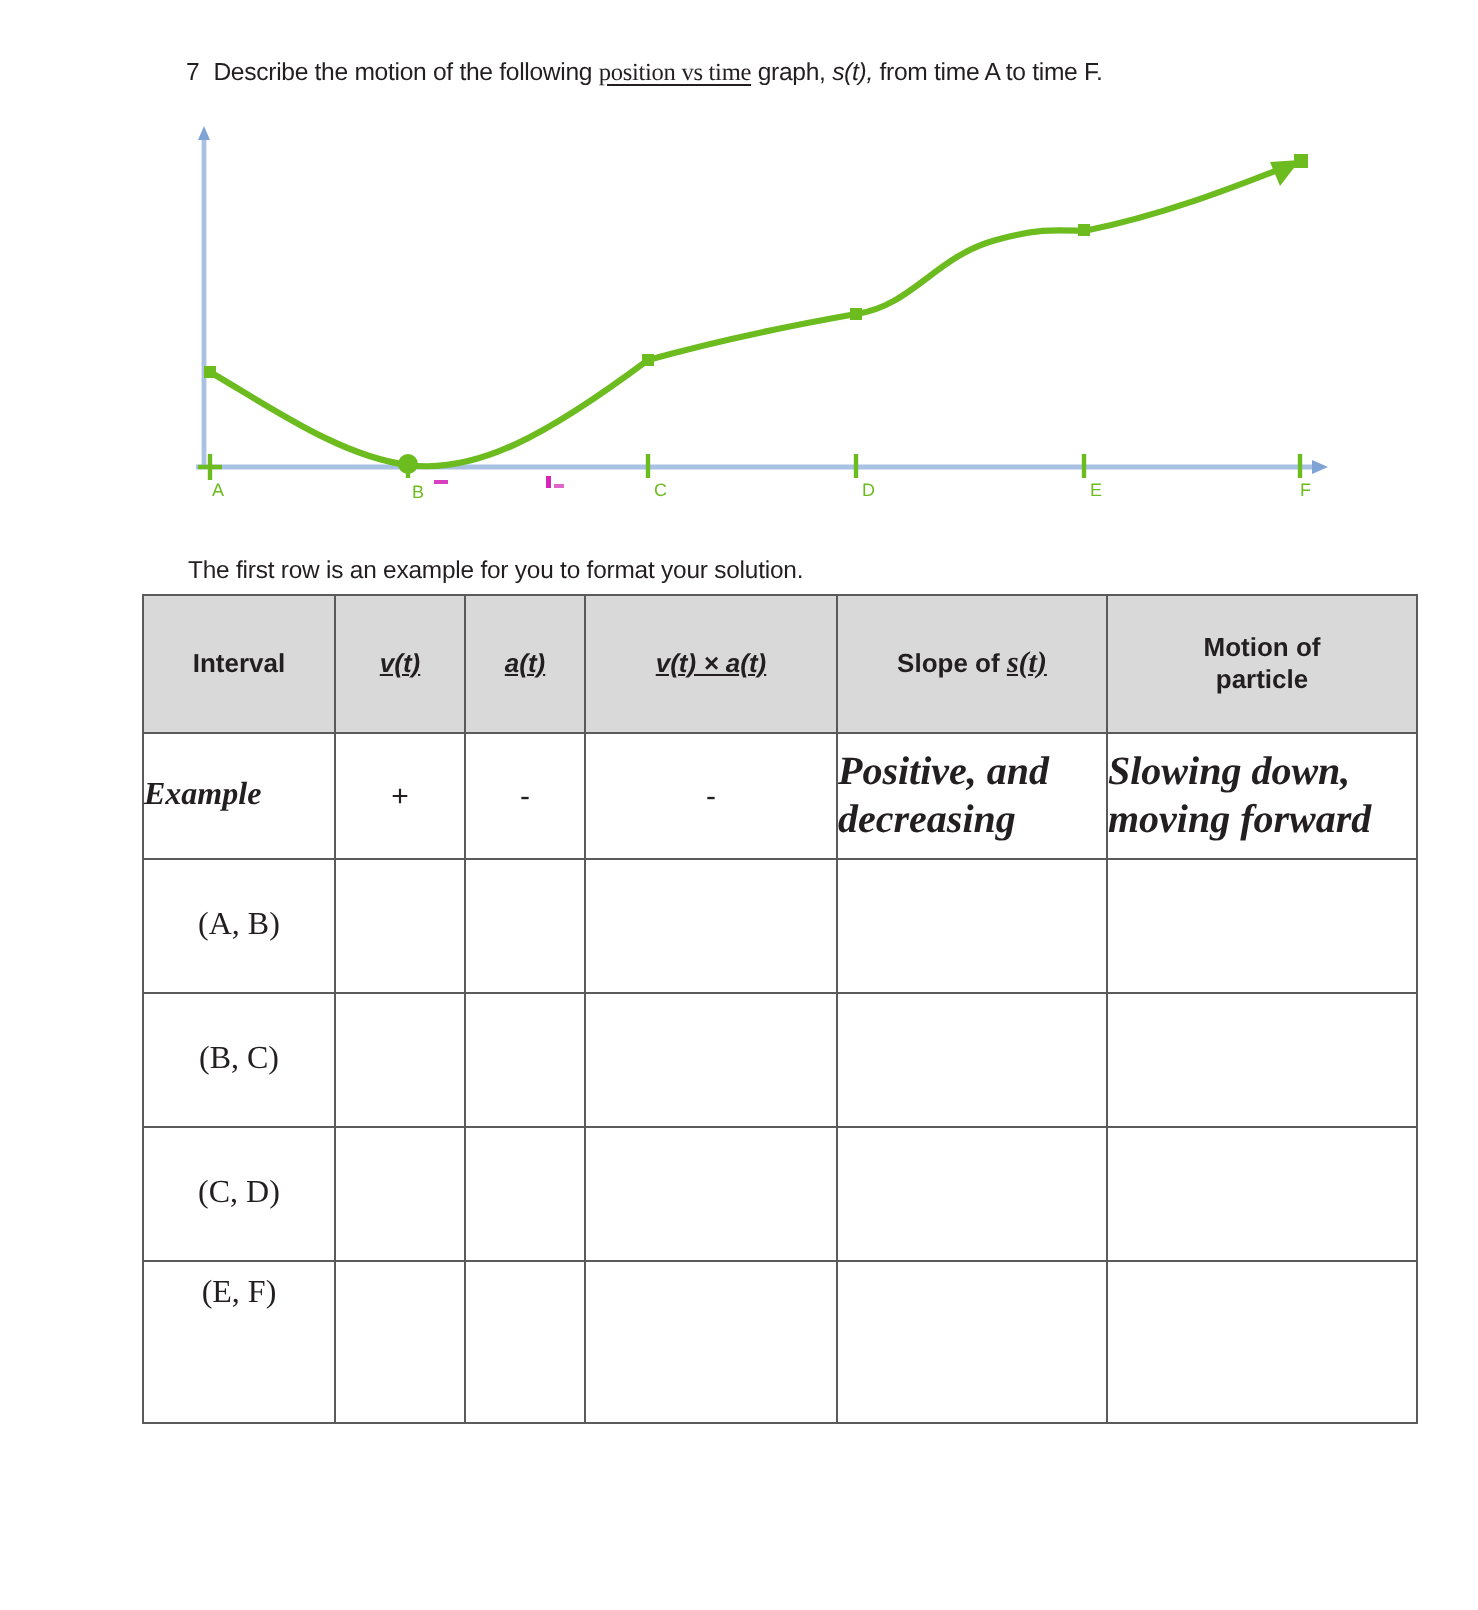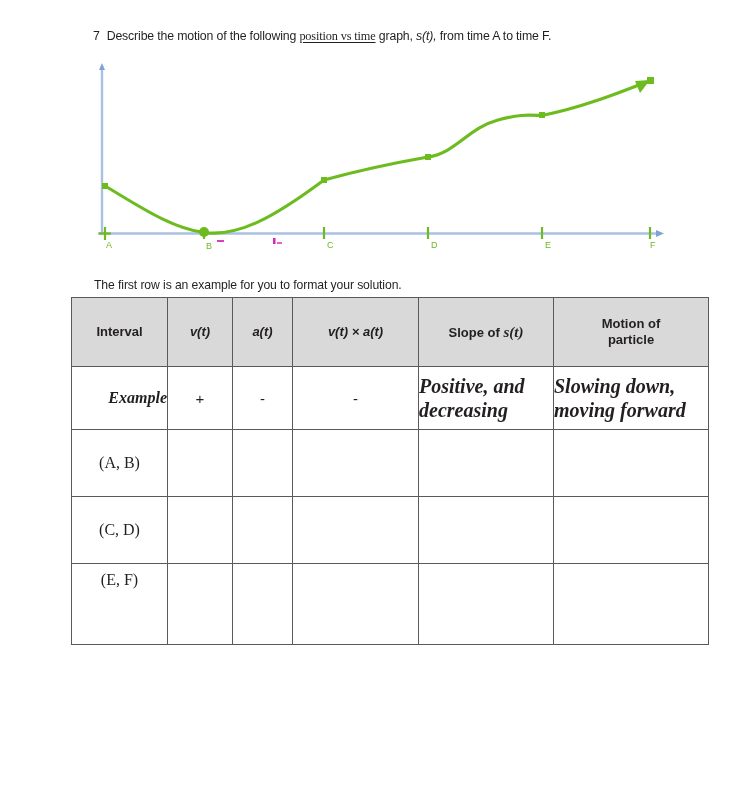--- a/index.html
+++ b/index.html
@@ -68,36 +68,37 @@
     font-weight:bold;
     text-align:center;
     font-family:"Liberation Sans", sans-serif;
     line-height:1.25;
   }
   .mth{
     font-family:"Liberation Serif", serif;
     font-style:italic;
     font-weight:bold;
     font-size:15px;
+    text-decoration:underline;
   }
 
   .c1{width:96px;}
   .c2{width:65px;}
   .c3{width:60px;}
   .c4{width:126px;}
   .c5{width:135px;}
   .c6{width:155px;}
 
   
   .row-example td{height:62px;}
   .ex-label{
     font-family:"Liberation Serif", serif;
     font-weight:bold;font-style:italic;
     font-size:16px;
-    text-align:right;
+    text-align:left;
   }
   .ex-sign{
     font-family:"Liberation Sans", sans-serif;
     font-size:15px;
     text-align:center;
     color:#231f20;
   }
   .ex-text{
     font-family:"Liberation Serif", serif;
     font-weight:bold;font-style:italic;
@@ -208,20 +209,28 @@
 
     <tr class="r-ab">
       <td class="interval-label">(A, B)</td>
       <td></td>
       <td></td>
       <td></td>
       <td></td>
       <td></td>
     </tr>
 
+    <tr class="r-bc">
+      <td class="interval-label">(B, C)</td>
+      <td></td>
+      <td></td>
+      <td></td>
+      <td></td>
+      <td></td>
+    </tr>
 
     <tr class="r-cd">
       <td class="interval-label">(C, D)</td>
       <td></td>
       <td></td>
       <td></td>
       <td></td>
       <td></td>
     </tr>
 

